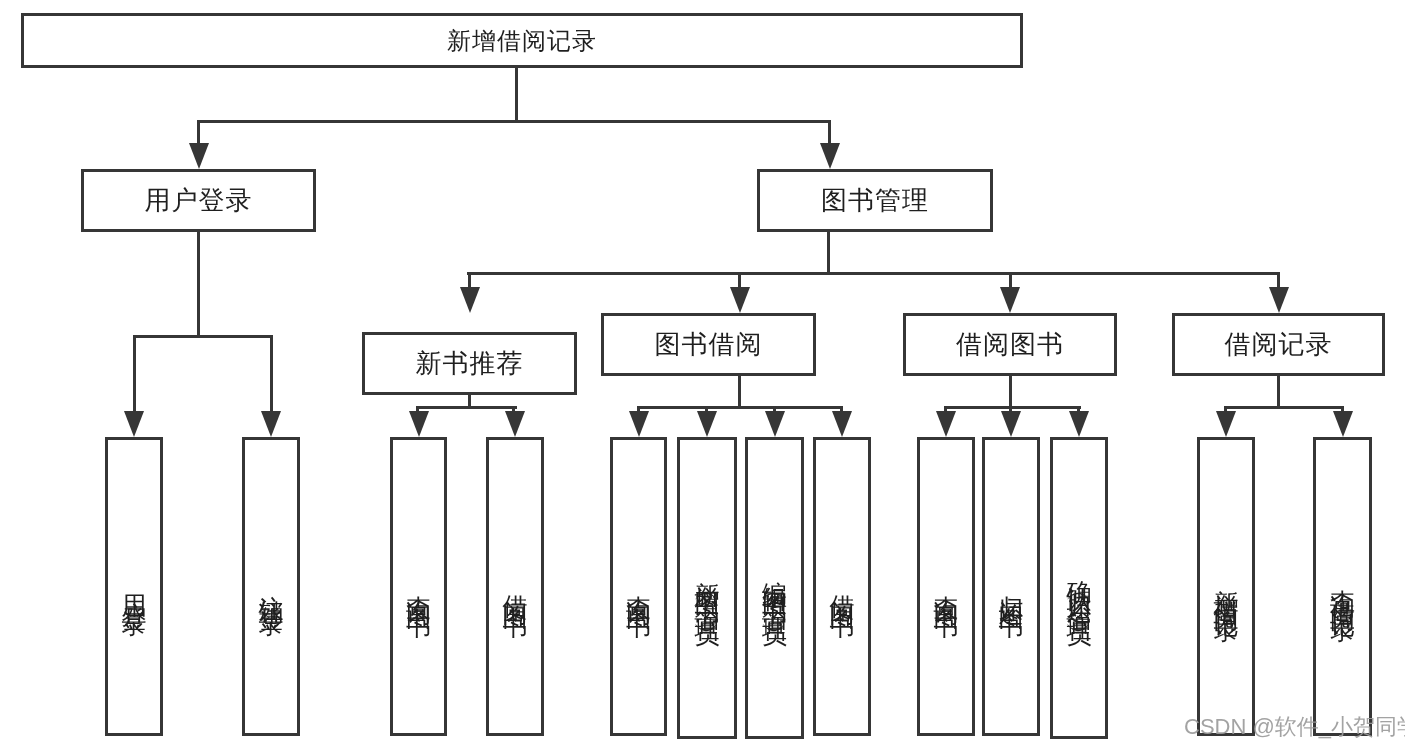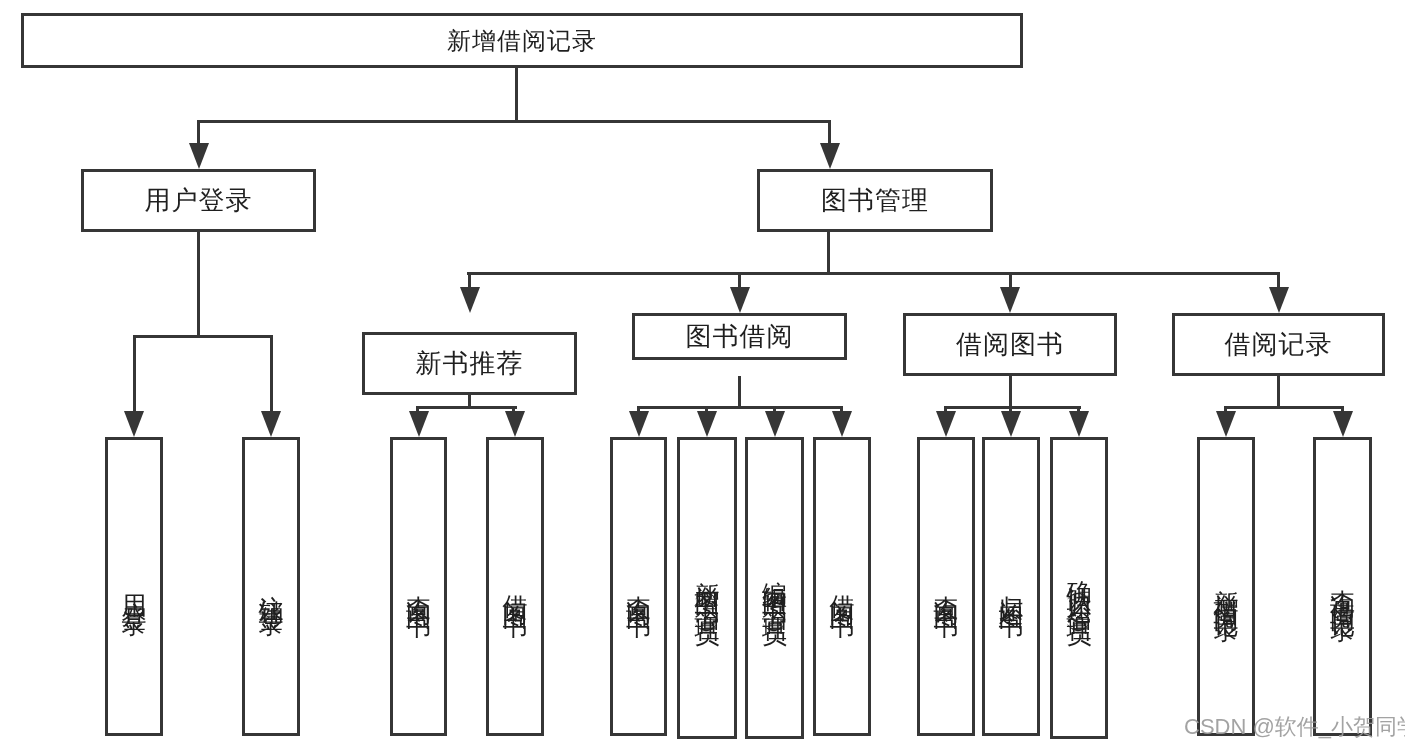--- a/index.html
+++ b/index.html
@@ -84,21 +84,21 @@
     <div class="arrow" style="left: 832px; top: 411px;"></div>
     <div class="arrow" style="left: 936px; top: 411px;"></div>
     <div class="arrow" style="left: 1001px; top: 411px;"></div>
     <div class="arrow" style="left: 1069px; top: 411px;"></div>
     <div class="arrow" style="left: 1216px; top: 411px;"></div>
     <div class="arrow" style="left: 1332.5px; top: 411px;"></div>
     <div class="node horiz root-node" style="left: 21px; top: 13px; width: 1002px; height: 55px;">新增借阅记录</div>
     <div class="node horiz" style="left: 81px; top: 169px; width: 235px; height: 63px;">用户登录</div>
     <div class="node horiz" style="left: 711px; top: 169px; width: 236px; height: 63px; margin-left: 46px;">图书管理</div>
     <div class="node horiz" style="left: 362px; top: 332px; width: 215px; height: 63px;">新书推荐</div>
-    <div class="node horiz" style="left: 632px; top: 313px; width: 215px; height: 47px; text-align: center;">图书借阅</div>
+    <div class="node horiz" style="left: 601px; top: 313px; width: 215px; height: 63px; text-align: center;">图书借阅</div>
     <div class="node horiz" style="left: 903px; top: 313px; width: 214px; height: 63px;">借阅图书</div>
     <div class="node horiz" style="left: 1172px; top: 313px; width: 213px; height: 63px;">借阅记录</div>
     <div class="node vert" style="left: 105px; top: 437px; width: 58px; height: 299px;">用户登录</div>
     <div class="node vert" style="left: 242px; top: 437px; width: 58px; height: 299px;">注销登录</div>
     <div class="node vert" style="left: 390px; top: 437px; width: 57px; height: 299px;">查询图书</div>
     <div class="node vert" style="left: 486px; top: 437px; width: 58px; height: 299px;">借阅图书</div>
     <div class="node vert" style="left: 610px; top: 437px; width: 57px; height: 299px;">查询图书</div>
     <div class="node vert" style="left: 677px; top: 437px; width: 60px; height: 302px;">新增图书（管理员）</div>
     <div class="node vert" style="left: 745px; top: 437px; width: 59px; height: 302px;">编辑图书（管理员）</div>
     <div class="node vert" style="left: 813px; top: 437px; width: 58px; height: 299px;">借阅图书</div>

